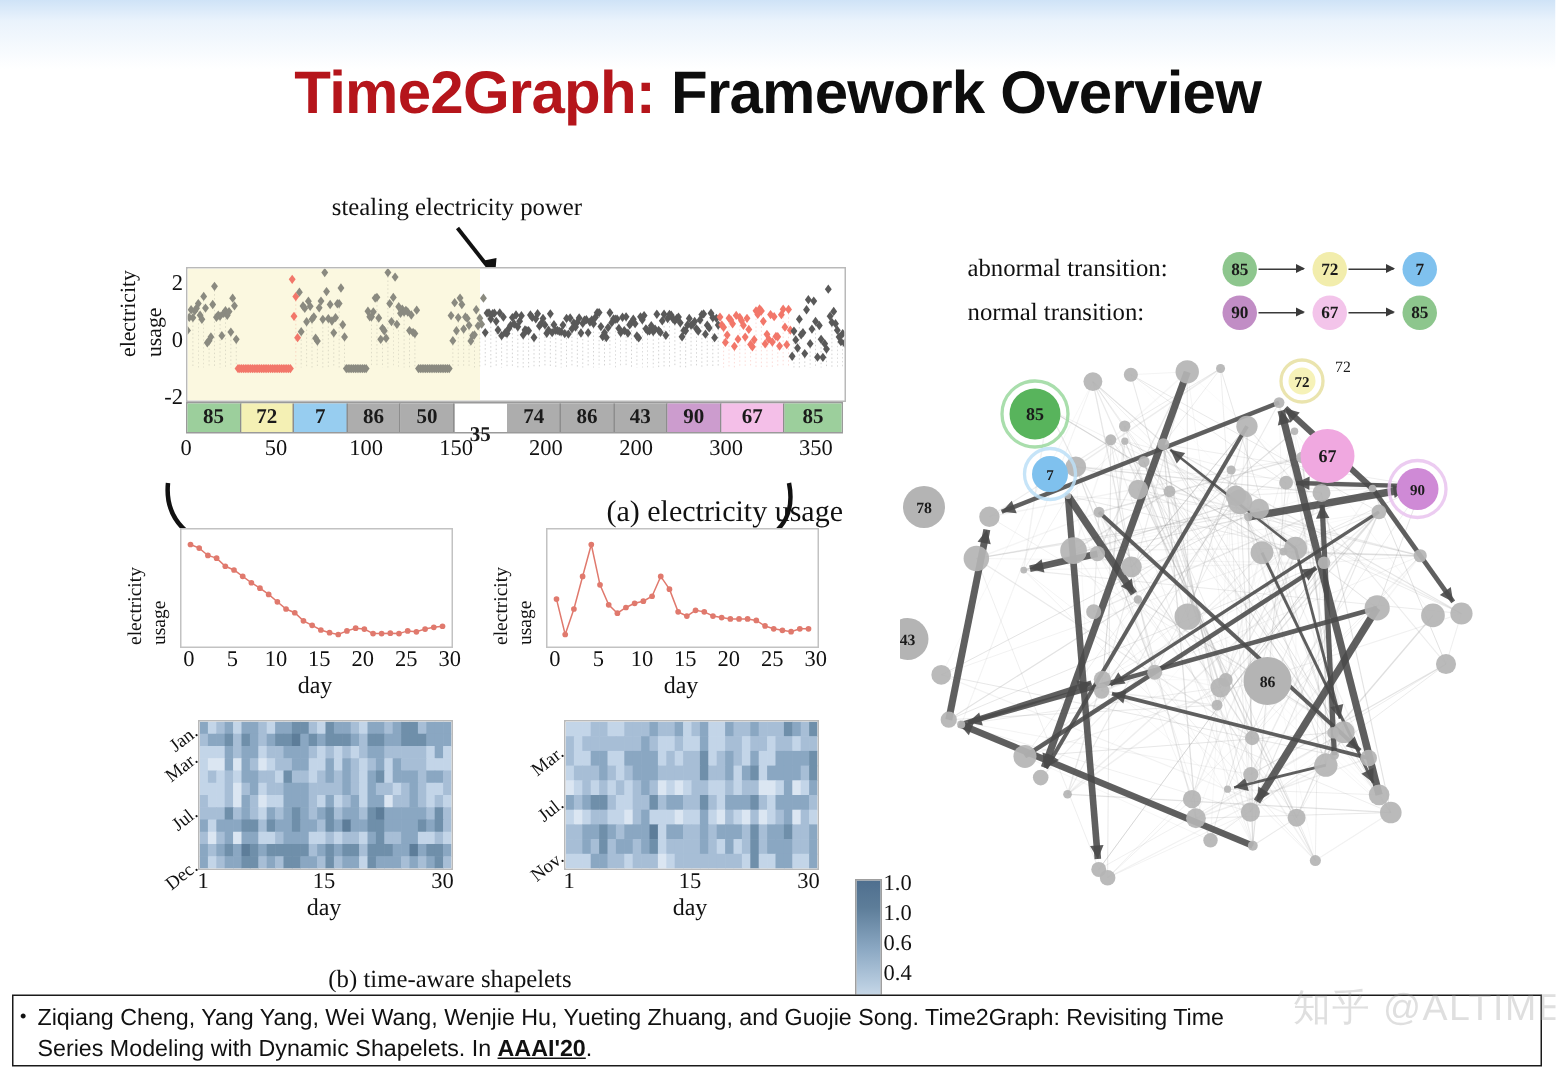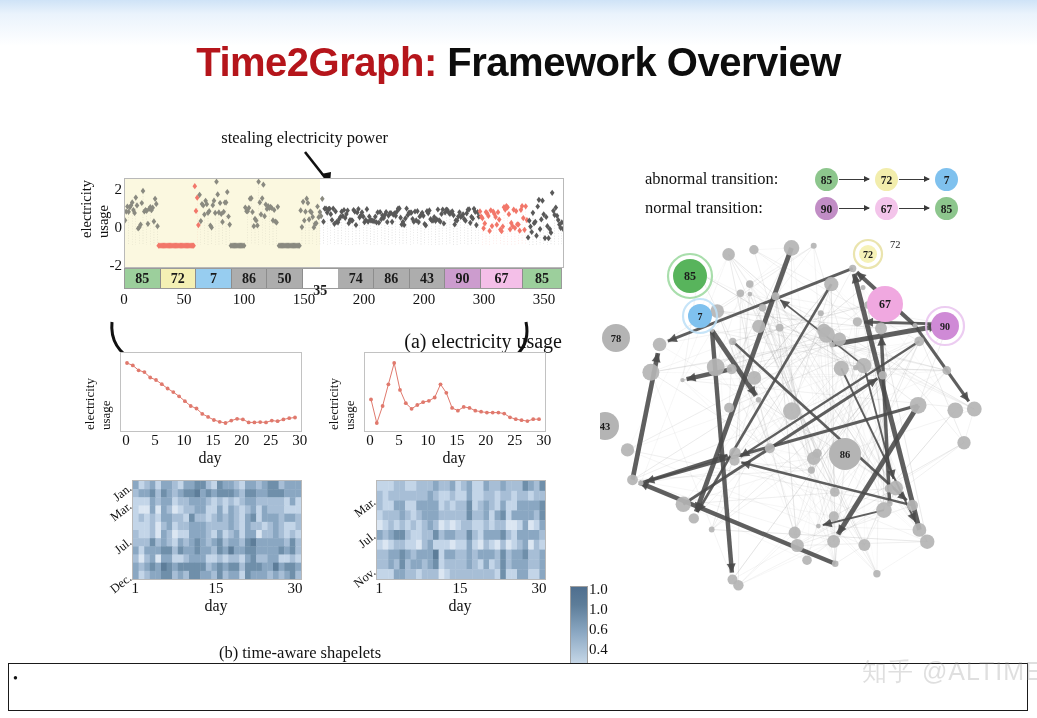--- a/index.html
+++ b/index.html
@@ -1980,16 +1980,20 @@
               <text x="290" y="22" font-size="10.5" font-family="Liberation Serif, serif" fill="#1b1b1b">72</text>
             </g>
         </svg>
       </div>
     </div>
 
   </div>
 
   <div class="citebox">
     <div class="bullet">•</div>
+    <div class="cite">
+      <span>Ziqiang Cheng, Yang Yang, Wei Wang, Wenjie Hu, Yueting Zhuang, and Guojie Song. Time2Graph: Revisiting Time</span><br>
+      <span>Series Modeling with Dynamic Shapelets. In </span><b>AAAI'20</b><span>.</span>
+    </div>
   </div>
   <div class="watermark">知乎 @ALTIME</div>
 
 </div>
 
 </body></html>

